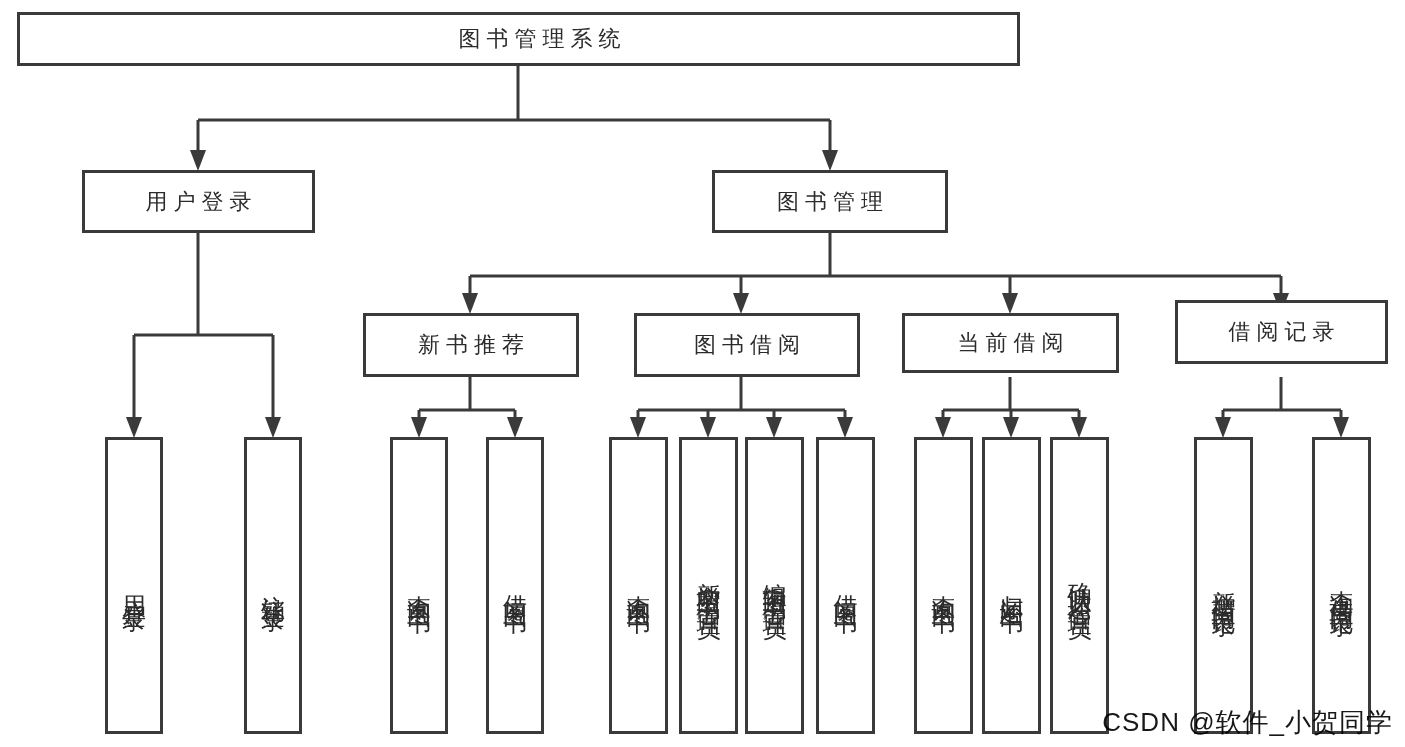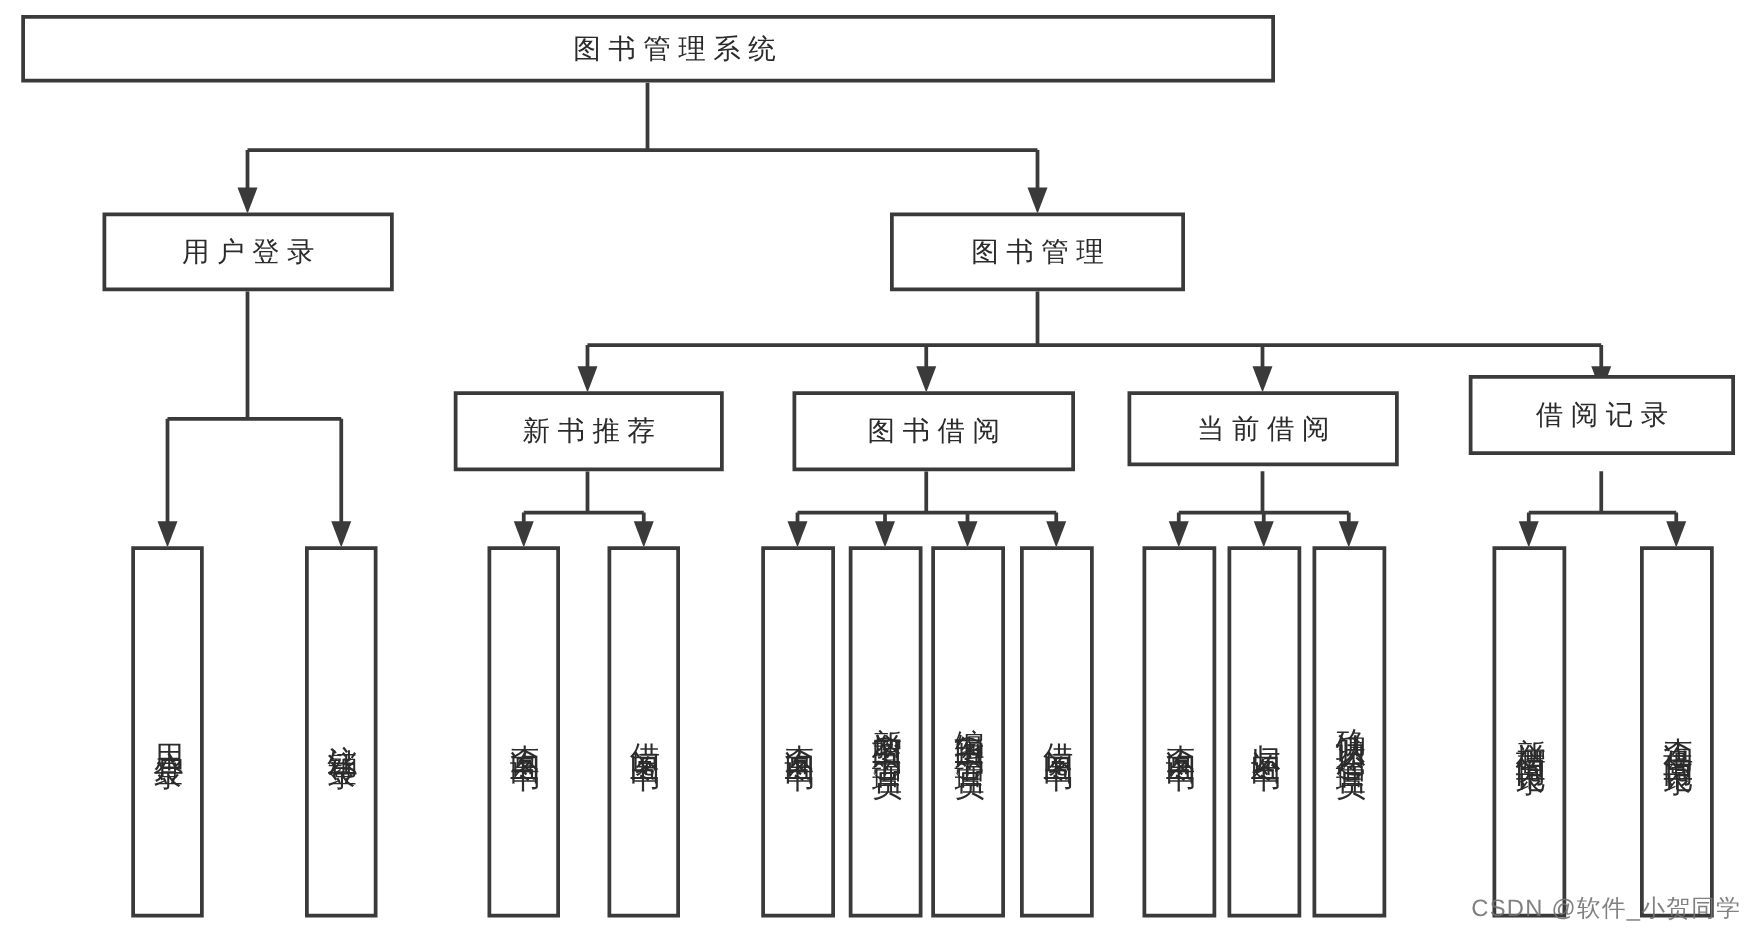--- a/index.html
+++ b/index.html
@@ -42,23 +42,23 @@
     writing-mode: vertical-lr;
     text-orientation: mixed;
     font-size: 24px;
     letter-spacing: 5px;
     line-height: 1;
   }
   .watermark {
     position: absolute;
     right: 12px;
     bottom: 7px;
-    font-size: 19px;
+    font-size: 26px;
     letter-spacing: 1px;
-    color: #737373;
+    color: #000000;
     opacity: 0.9;
     z-index: 3;
     white-space: nowrap;
   }
 </style>
 </head>
 <body>
 
 <div class="canvas">
 

